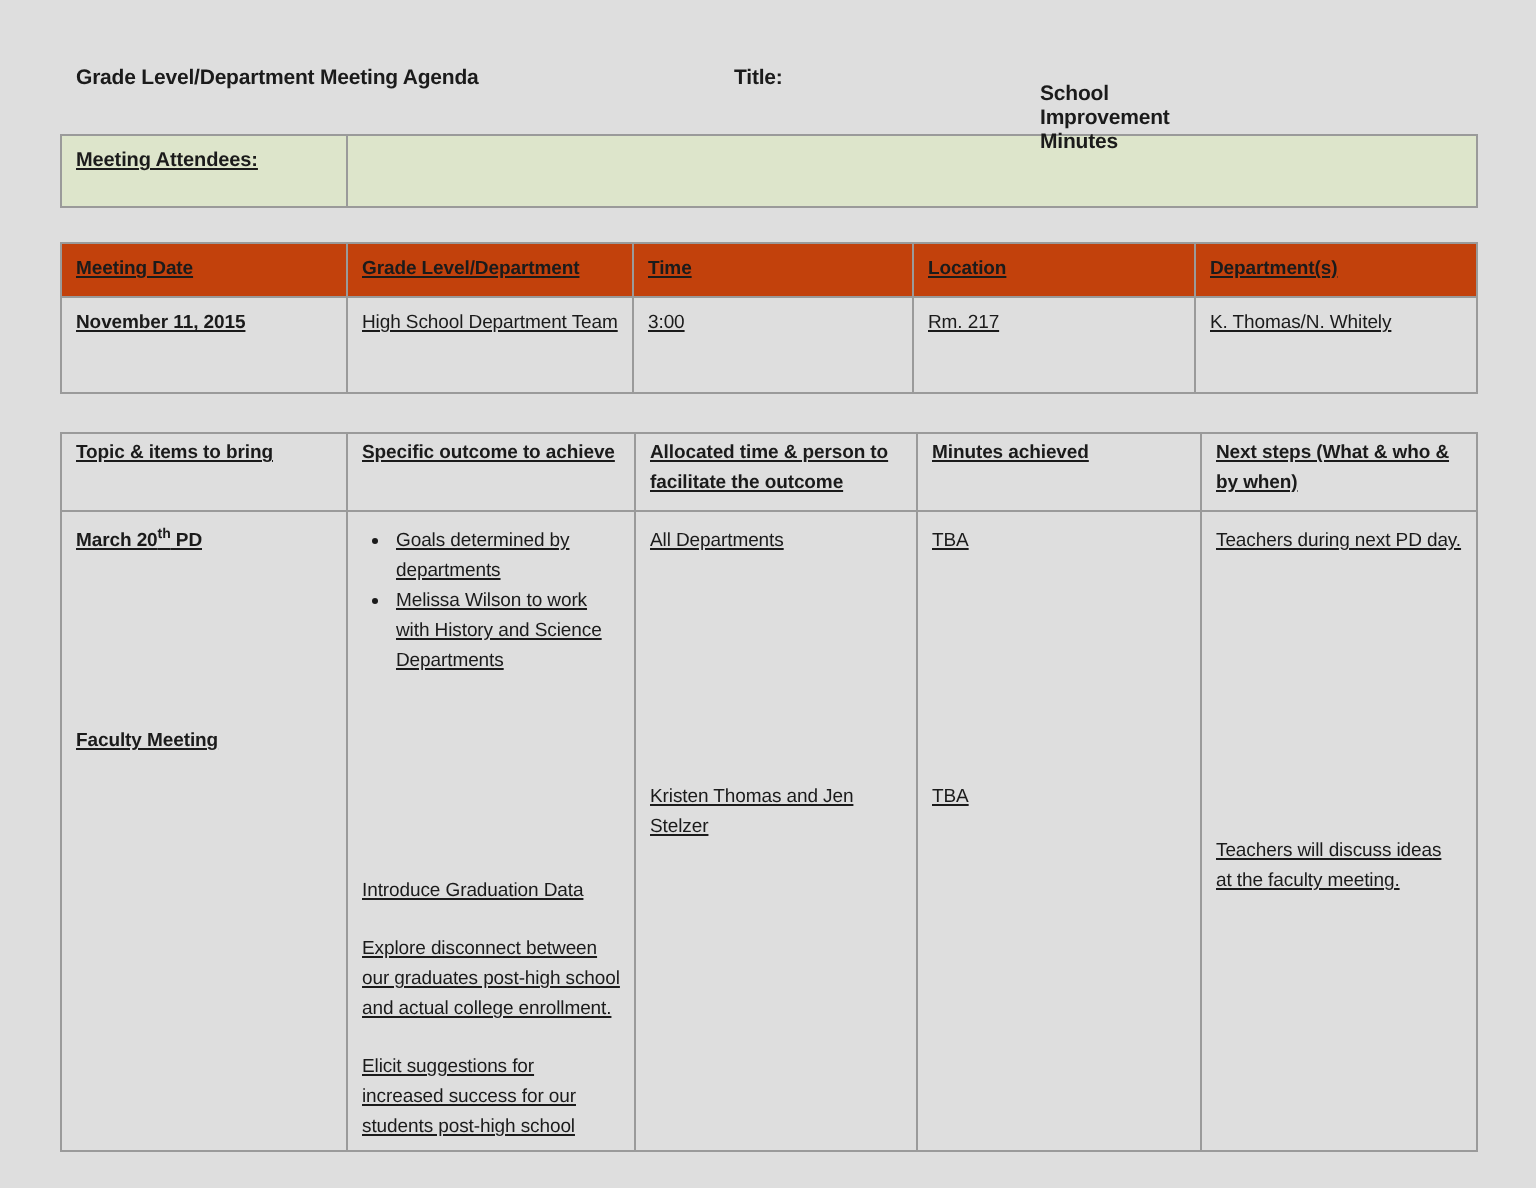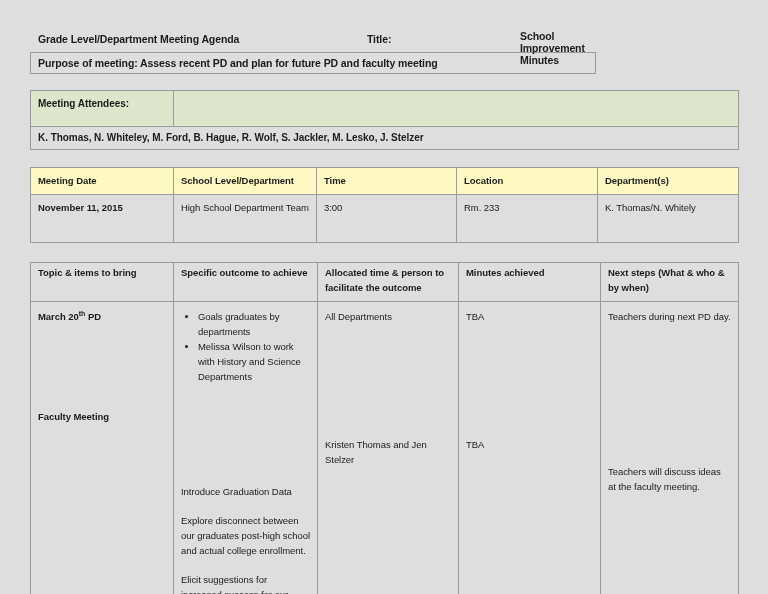--- a/index.html
+++ b/index.html
@@ -26,21 +26,21 @@
   
   .title-row {
     position: relative;
     height: 21px;
     font-size: 10.5px;
     font-weight: bold;
     letter-spacing: -0.1px;
   }
   .title-row .t-agenda { position: absolute; left: 8px;   top: 3px; }
   .title-row .t-label  { position: absolute; left: 337px; top: 3px; }
-  .title-row .t-value  { position: absolute; left: 490px; top: 0; }
+  .title-row .t-value  { position: absolute; left: 490px; top: 11px; }
 
   
   .purpose-box {
     border: 1px solid #9a9a9a;
     height: 20px;
     line-height: 20px;
     padding: 0 7px;
     font-size: 10.5px;
     font-weight: bold;
     letter-spacing: -0.1px;
@@ -57,20 +57,21 @@
   }
   td, th {
     border: 1px solid #9a9a9a;
     vertical-align: top;
     padding: 5px 7px 4px 7px;
     font-size: 9.5px;
     line-height: 15px;
     font-weight: normal;
     text-align: left;
     letter-spacing: -0.05px;
+    text-decoration: underline;
   }
 
   
   .attendees-table { margin-top: 16px; }
   .attendees-table td.green {
     background: #dde5cb;
     height: 26px;
   }
   .attendees-table td.hdr {
     font-weight: bold;
@@ -80,21 +81,21 @@
     font-weight: bold;
     font-size: 10px;
     height: 16px;
     padding-top: 3px;
     padding-bottom: 3px;
   }
 
   
   .details-table { margin-top: 17px; }
   .details-table th {
-    background: #fef9c3;
+    background: #c2410c;
     font-weight: bold;
     font-size: 9.5px;
     height: 16px;
     padding-top: 5px;
     padding-bottom: 5px;
   }
   .details-table td { height: 38px; }
   .details-table td.first { font-weight: bold; }
 
   
@@ -128,61 +129,57 @@
 <body>
 
 <div class="page">
 
   <div class="title-row">
     <span class="t-agenda">Grade Level/Department Meeting Agenda</span>
     <span class="t-label">Title:</span>
     <span class="t-value">School Improvement Minutes</span>
   </div>
 
-  <div class="purpose-box">Purpose of meeting: Assess recent PD and plan for future PD and faculty meeting</div>
 
   <table class="attendees-table">
     <colgroup>
         <col style="width:143px">
         <col style="width:565px">
       </colgroup>
     <tbody>
       <tr>
         <td class="green hdr">Meeting Attendees:</td>
         <td class="green"></td>
-      </tr>
-      <tr>
-        <td class="names" colspan="2">K. Thomas, N. Whiteley, M. Ford, B. Hague, R. Wolf, S. Jackler, M. Lesko, J. Stelzer</td>
       </tr>
     </tbody>
   </table>
 
   <table class="details-table">
     <colgroup>
       <col style="width:143px">
         <col style="width:143px">
         <col style="width:140px">
       <col style="width:141px">
         <col style="width:141px">
     </colgroup>
     <thead>
       <tr>
         <th>Meeting Date</th>
-        <th>School Level/Department</th>
+        <th>Grade Level/Department</th>
         <th>Time</th>
         <th>Location</th>
         <th>Department(s)</th>
       </tr>
     </thead>
     <tbody>
       <tr>
         <td class="first">November 11, 2015</td>
         <td>High School Department Team</td>
         <td>3:00</td>
-        <td>Rm. 233</td>
+        <td>Rm. 217</td>
         <td>K. Thomas/N. Whitely</td>
       </tr>
     </tbody>
   </table>
 
   <table class="agenda-table">
     <colgroup>
       <col style="width:143px">
         <col style="width:144px">
         <col style="width:141px">
@@ -201,21 +198,21 @@
     <tbody>
       <tr>
 
         <td class="body">
           <div class="topic-item"><span>March 20</span><sup>th</sup><span> PD</span></div>
           <div class="topic-item second">Faculty Meeting</div>
         </td>
 
         <td class="body">
           <ul class="bullets">
-            <li>Goals graduates by departments</li>
+            <li>Goals determined by departments</li>
             <li>Melissa Wilson to work with History and Science Departments</li>
           </ul>
           <div class="para spacer-top">Introduce Graduation Data</div>
           <div class="para">Explore disconnect between our graduates post-high school and actual college enrollment.</div>
           <div class="para last">Elicit suggestions for increased success for our students post-high school</div>
         </td>
 
         <td class="body">
           <div>All Departments</div>
           <div class="spacer-mid">Kristen Thomas and Jen Stelzer</div>

